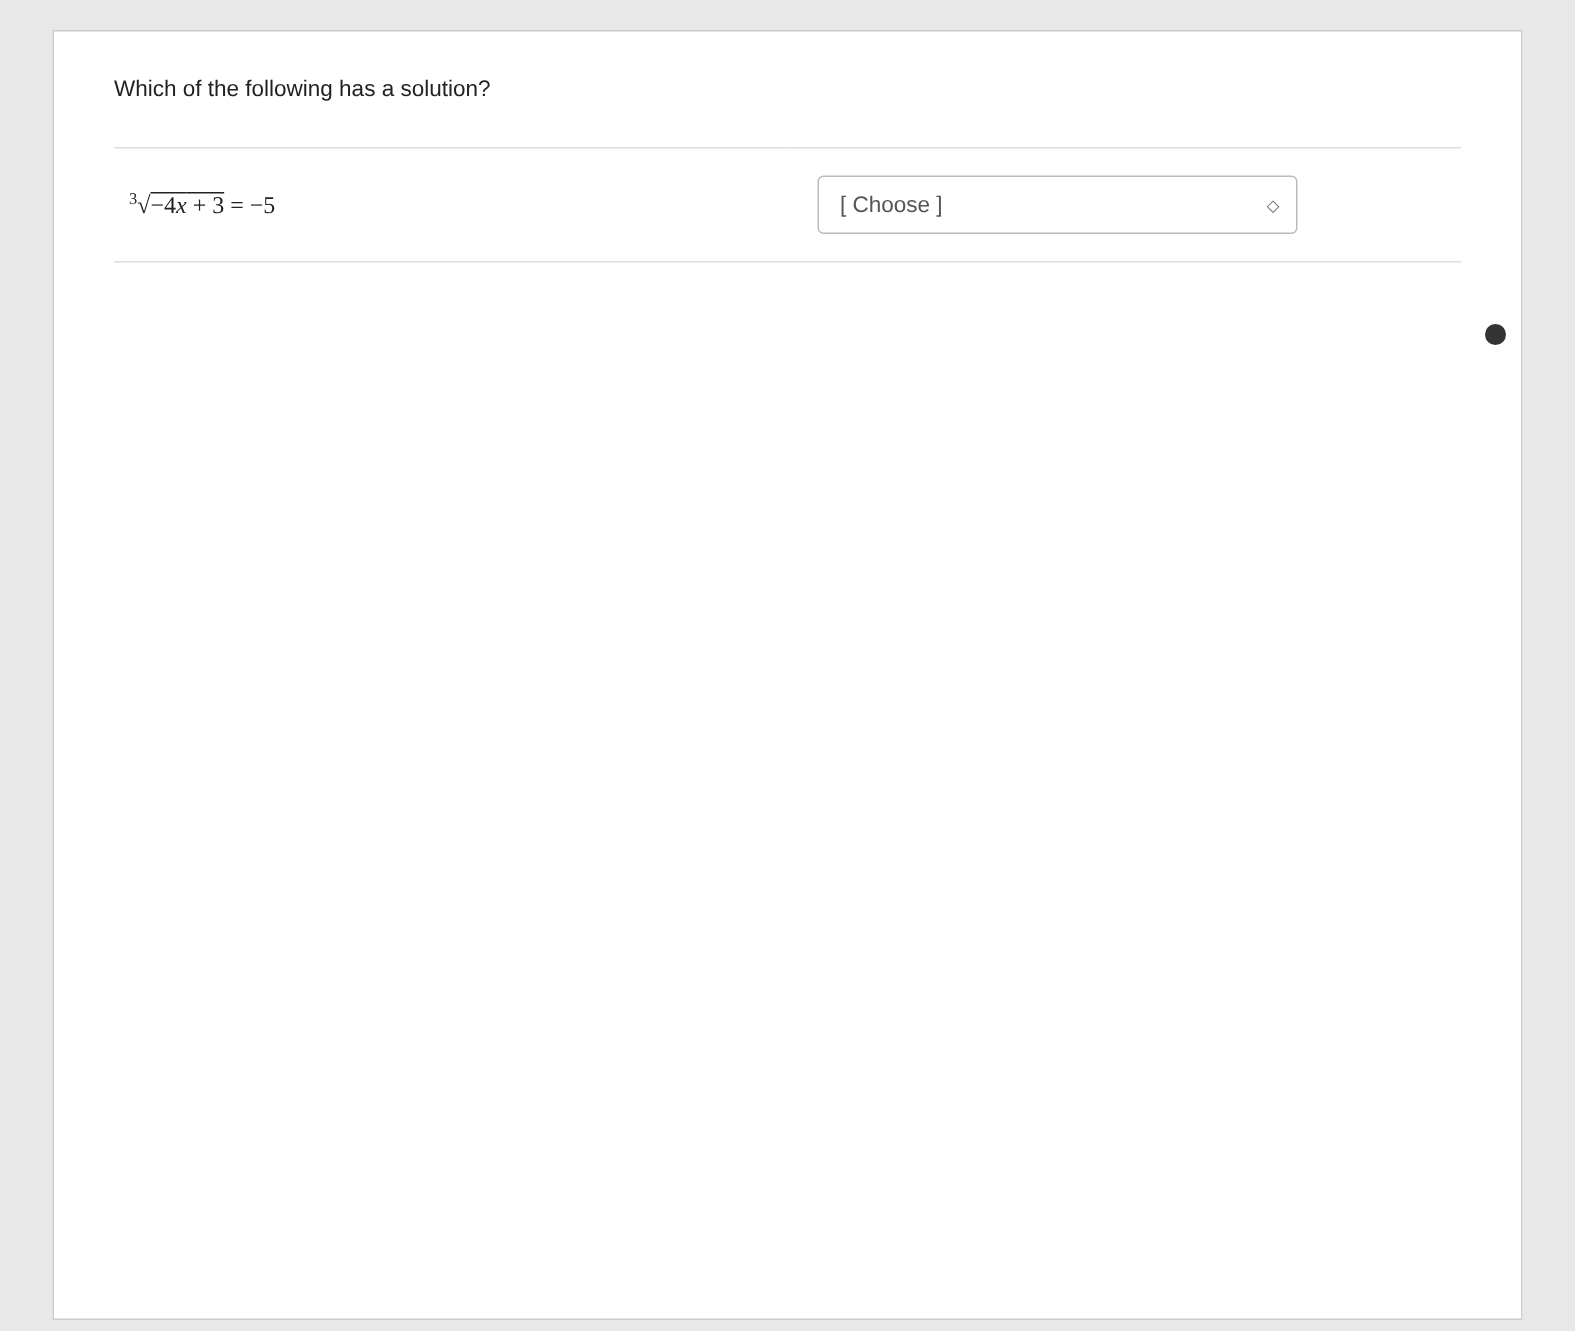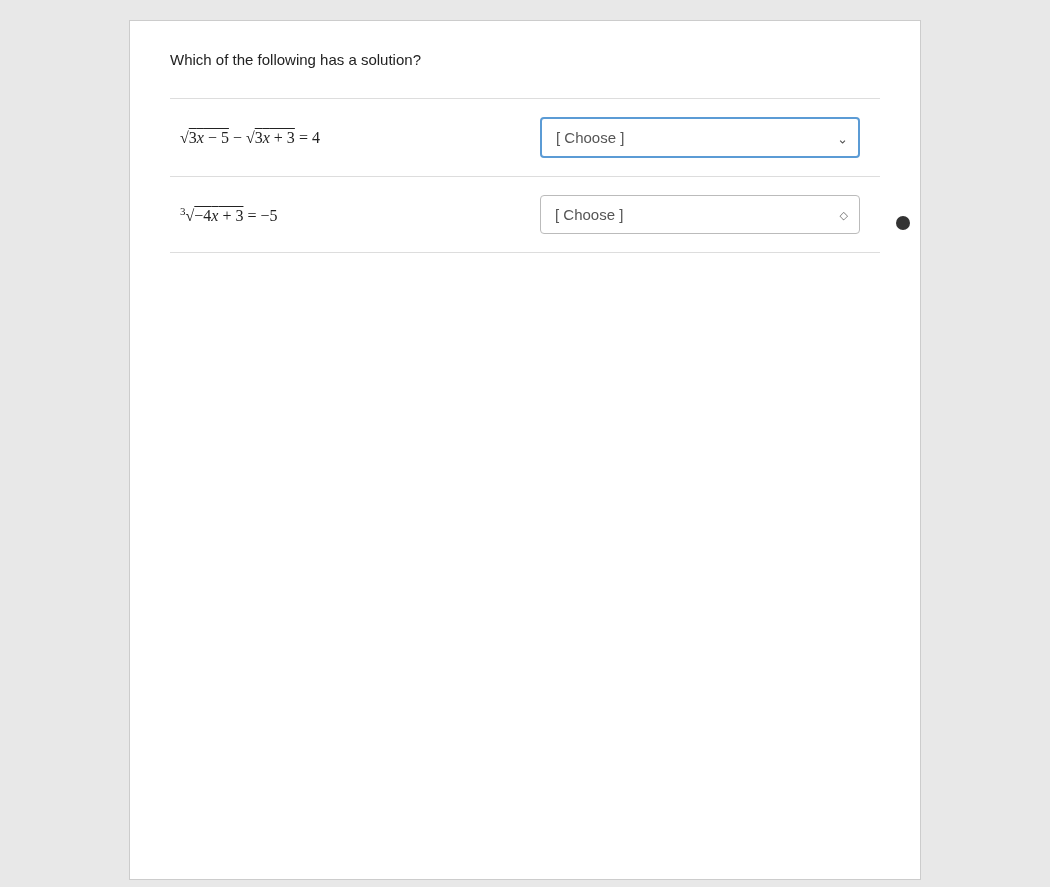--- a/index.html
+++ b/index.html
@@ -7,21 +7,21 @@
       background: #e8e8e8;
       font-family: Georgia, 'Times New Roman', serif;
       display: flex;
       justify-content: center;
       align-items: flex-start;
       min-height: 887px;
       padding: 20px;
     }
     .page {
       background: #ffffff;
-      width: 792px;
+      width: 980px;
       min-height: 860px;
       padding: 30px 40px 40px 40px;
       border: 1px solid #ccc;
       position: relative;
     }
     .question-title {
       font-size: 15px;
       font-family: Arial, sans-serif;
       color: #222;
       margin-bottom: 30px;
@@ -116,36 +116,20 @@
   </style>
 </head>
 <body>
 
 <div class="page">
   <div class="question-title">Which of the following has a solution?</div>
 
   <table class="equation-table">
     <tbody>
 
-      <tr>
-        <td class="eq-cell">
-          <span>
-            √<span style="text-decoration:overline">3<i>x</i> − 5</span> − √<span style="text-decoration:overline">3<i>x</i> + 3</span> = 4
-          </span>
-        </td>
-        <td class="select-cell">
-          <div class="select-wrapper">
-            <select class="choose-select">
-              <option value="">[ Choose ]</option>
-              <option value="yes">Yes</option>
-              <option value="no">No</option>
-            </select>
-          </div>
-        </td>
-      </tr>
 
 
 
 
 
       <tr>
         <td class="eq-cell">
           <span>
             <sup style="font-size:11px; vertical-align:super; font-style:normal;">3</sup>√<span style="text-decoration:overline">−4<i>x</i> + 3</span> = −5
           </span>

